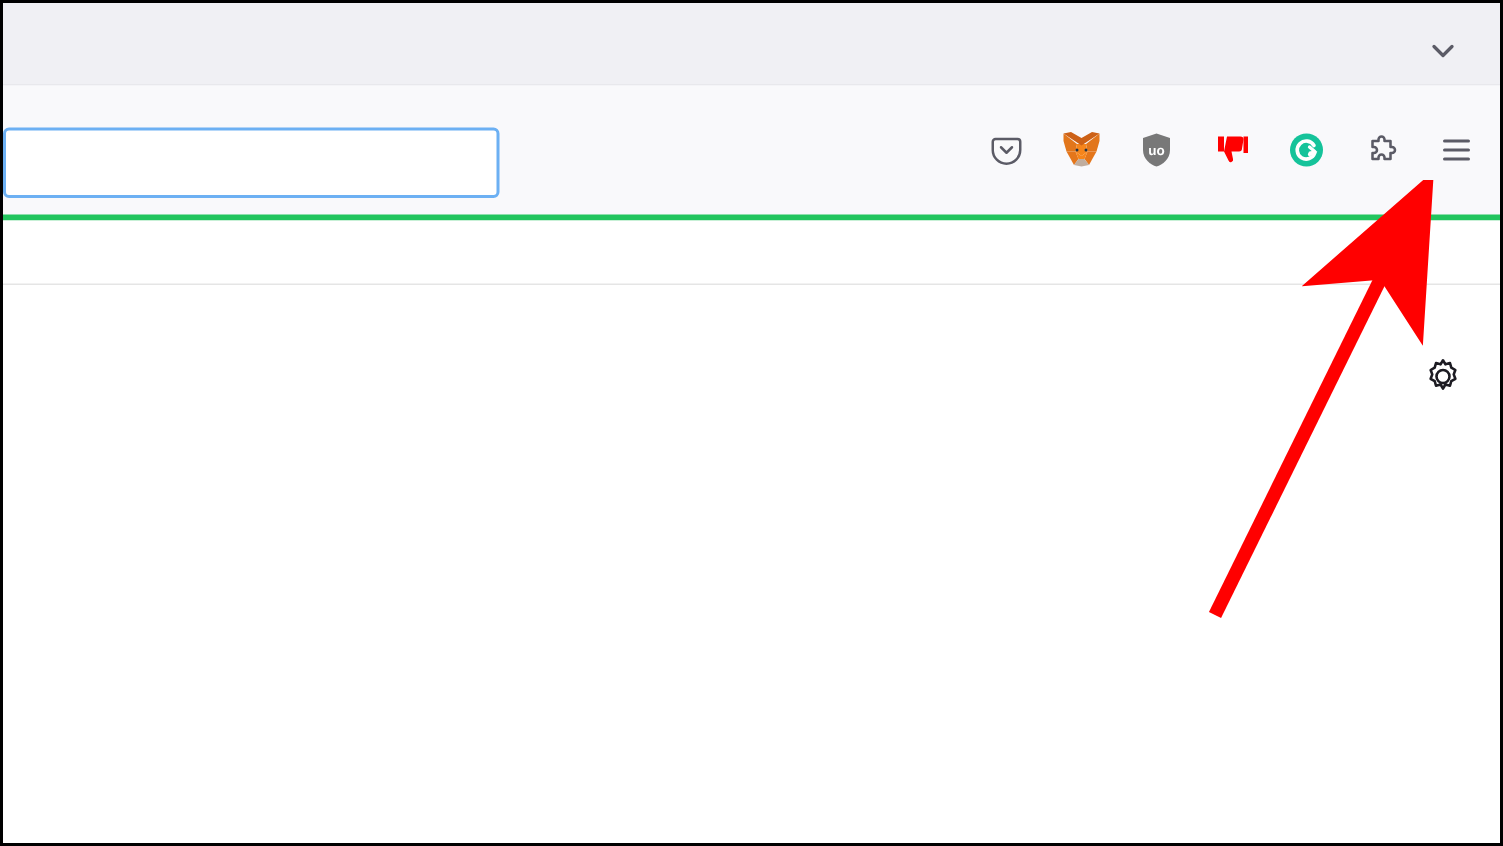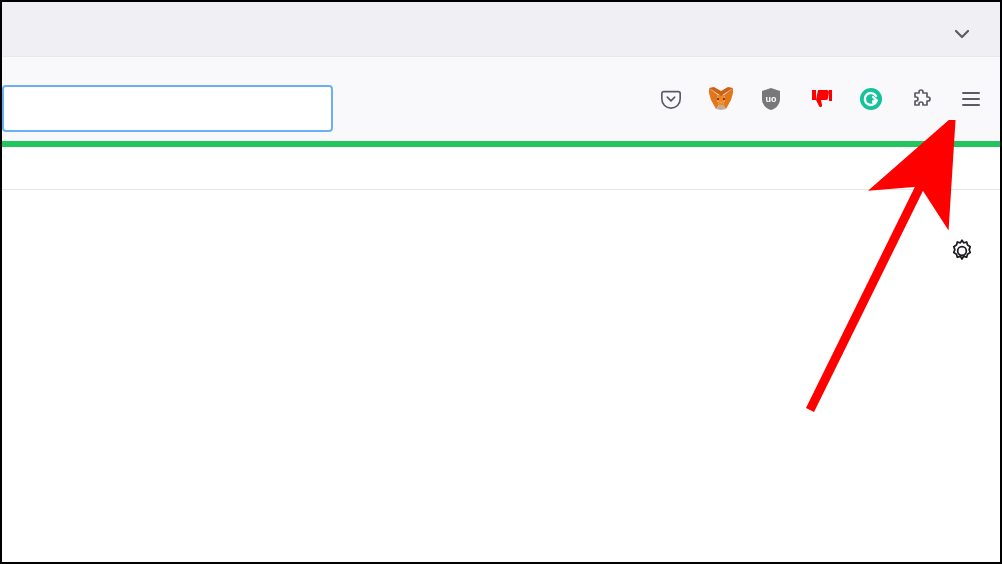--- a/index.html
+++ b/index.html
@@ -27,21 +27,21 @@
       display: flex;
       align-items: center;
       justify-content: center;
       cursor: pointer;
     }
     .toolbar {
       height: 90px;
       background: #f9f9fb;
       display: flex;
       align-items: center;
-      border-bottom: 6px solid #22c55e;
+      border-bottom: 4px solid #22c55e;
       position: relative;
     }
     .url-input {
       position: absolute;
       left: 0;
       top: 28px;
       width: 331px;
       height: 47px;
       background: #fff;
       border: 2px solid #6cb0f3;

